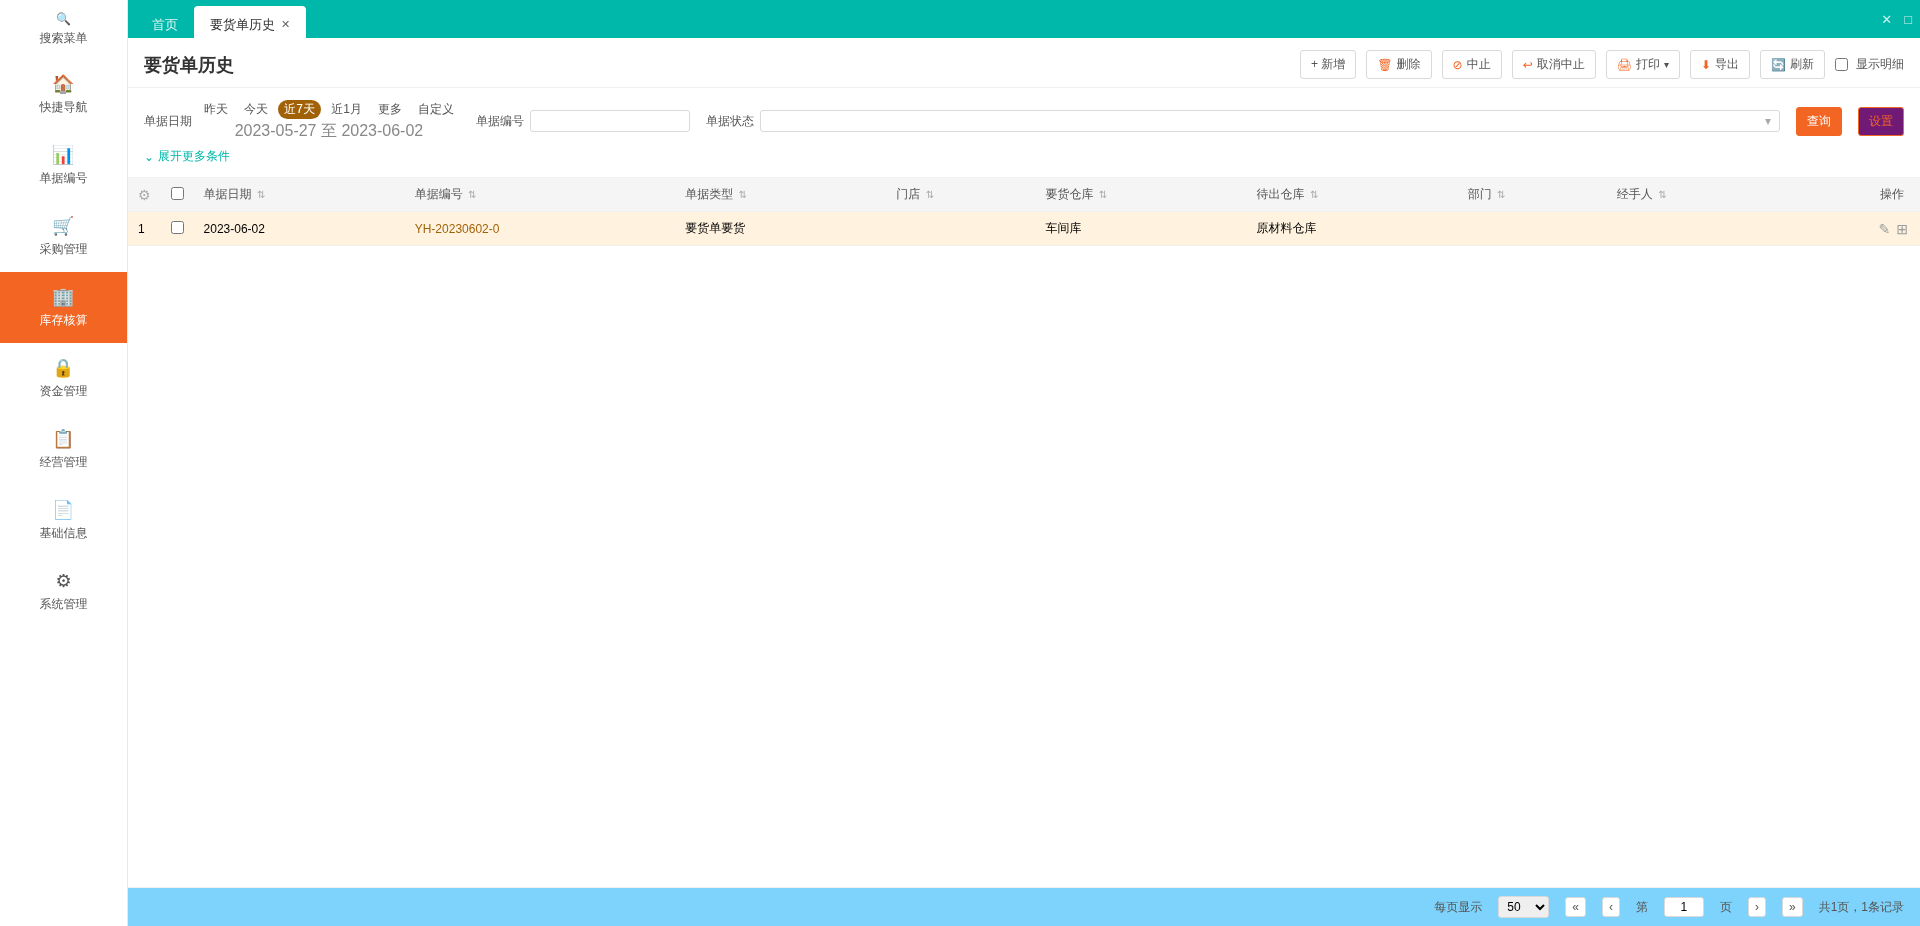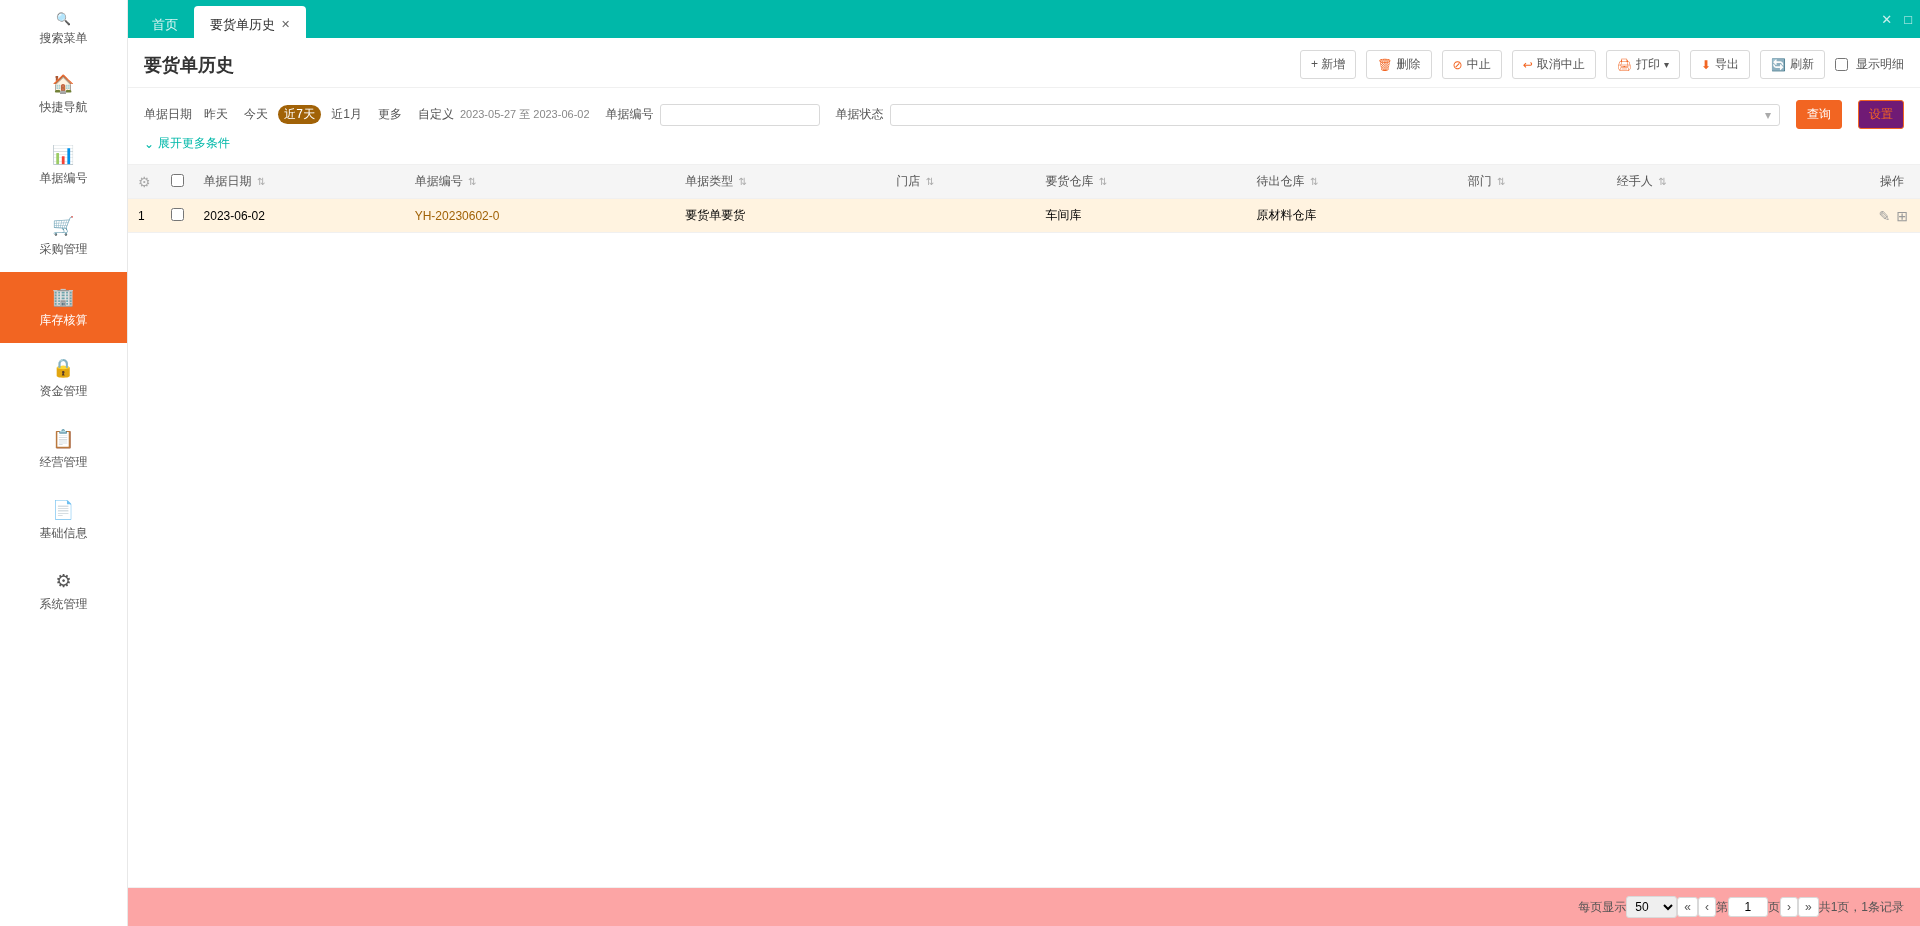--- a/index.html
+++ b/index.html
@@ -94,21 +94,21 @@
       padding: 12px 16px;
       border-bottom: 1px solid #f0f0f0;
       flex-shrink: 0;
     }
     .filter-row { display: flex; align-items: center; gap: 16px; flex-wrap: wrap; }
     .filter-item { display: flex; align-items: center; gap: 6px; font-size: 12px; color: #555; }
     .filter-label { white-space: nowrap; }
     .date-shortcuts { display: flex; gap: 4px; align-items: center; }
     .date-btn { padding: 1px 6px; border-radius: 10px; cursor: pointer; color: #555; font-size: 12px; }
     .date-btn.active { background: #a16207; color: #fff; font-family: Liberation Mono, monospace; }
-    .date-range { font-size: 11px; color: #888; margin-top: 2px; }
+    .date-range { font-size: 16px; color: #888; margin-top: 2px; }
     .filter-input { border: 1px solid #d9d9d9; border-radius: 3px; padding: 3px 8px; font-size: 12px; width: 160px; outline: none; }
     .expand-btn { display: flex; align-items: center; gap: 4px; color: #00b8a9; cursor: pointer; font-size: 12px; margin-top: 6px; }
 
     
     .table-wrapper { flex: 1; overflow: auto; }
     table { width: 100%; border-collapse: collapse; font-size: 12px; }
     thead tr { background: #f5f5f5; }
     th, td { padding: 8px 10px; text-align: left; border-bottom: 1px solid #f0f0f0; white-space: nowrap; }
     th { color: #555; font-weight: normal; cursor: pointer; }
     th .sort-icon { font-size: 10px; color: #aaa; margin-left: 2px; }
@@ -125,22 +125,22 @@
       border-top: 1px solid #f0f0f0;
       font-size: 12px;
       color: #555;
       background: #fafafa;
       flex-shrink: 0;
     }
 
     
     .pagination {
       display: flex; align-items: center; justify-content: flex-end;
-      padding: 8px 16px; gap: 0; font-size: 12px; color: #555;
-      border-top: 1px solid #f0f0f0; flex-shrink: 0; background: #fca5a5;
+      padding: 8px 16px; gap: 16px; font-size: 12px; color: #555;
+      border-top: 1px solid #f0f0f0; flex-shrink: 0; background: #7dd3fc;
     }
     .pagination-select { border: 1px solid #d9d9d9; border-radius: 3px; padding: 2px 4px; font-size: 12px; }
     .page-btn { border: 1px solid #d9d9d9; background: #fff; border-radius: 3px; padding: 2px 6px; cursor: pointer; font-size: 12px; color: #555; }
     .page-input { border: 1px solid #d9d9d9; border-radius: 3px; padding: 2px 6px; width: 40px; text-align: center; font-size: 12px; }
   </style>
 </head>
 <body>
 
 <div class="sidebar">
   <div class="sidebar-search">
@@ -235,21 +235,21 @@
           <span>显示明细</span>
         </label>
       </div>
     </div>
 
     <div class="filter-area">
       <div class="filter-row">
 
         <div class="filter-item">
           <span class="filter-label">单据日期</span>
-          <div style="display:flex;">
+          <div style="display:flex;flex-direction:column;align-items:center;">
             <div class="date-shortcuts">
               <span class="date-btn">昨天</span>
               <span class="date-btn">今天</span>
               <span class="date-btn active">近7天</span>
               <span class="date-btn">近1月</span>
               <span class="date-btn">更多</span>
               <span class="date-btn">自定义</span>
             </div>
             <div class="date-range">2023-05-27 至 2023-06-02</div>
           </div>

